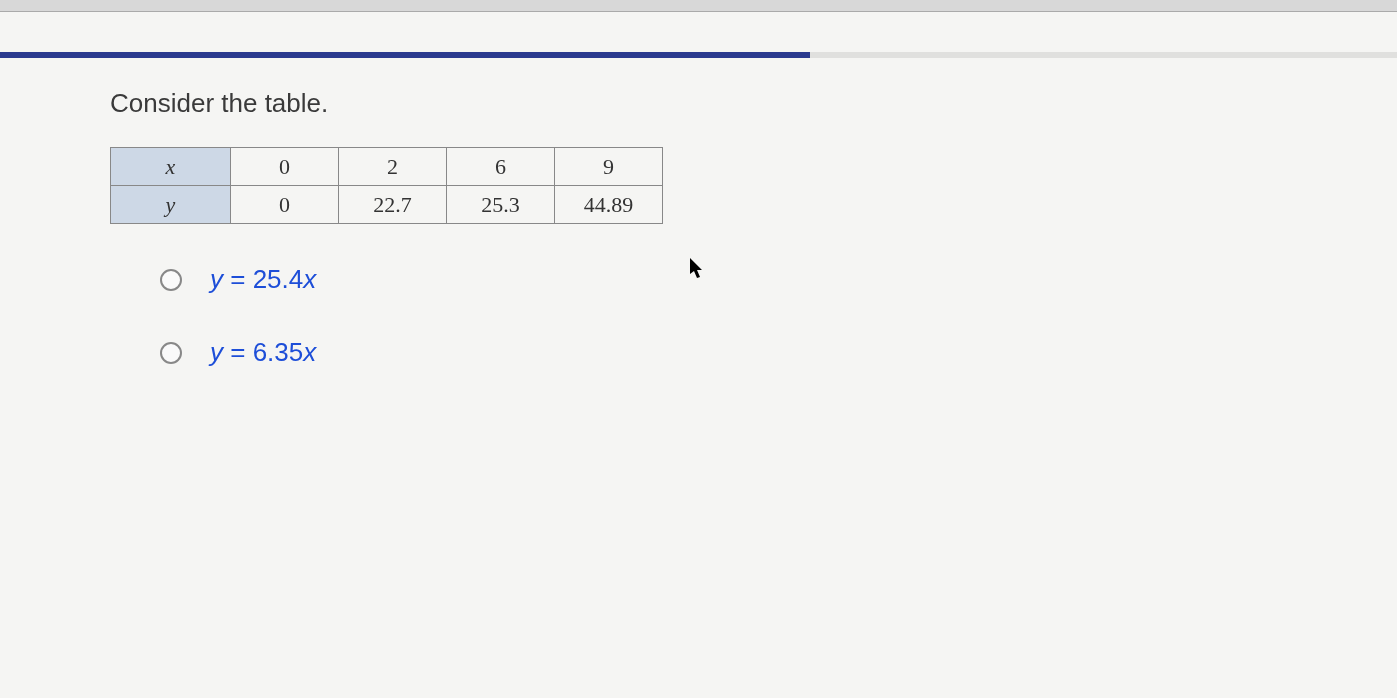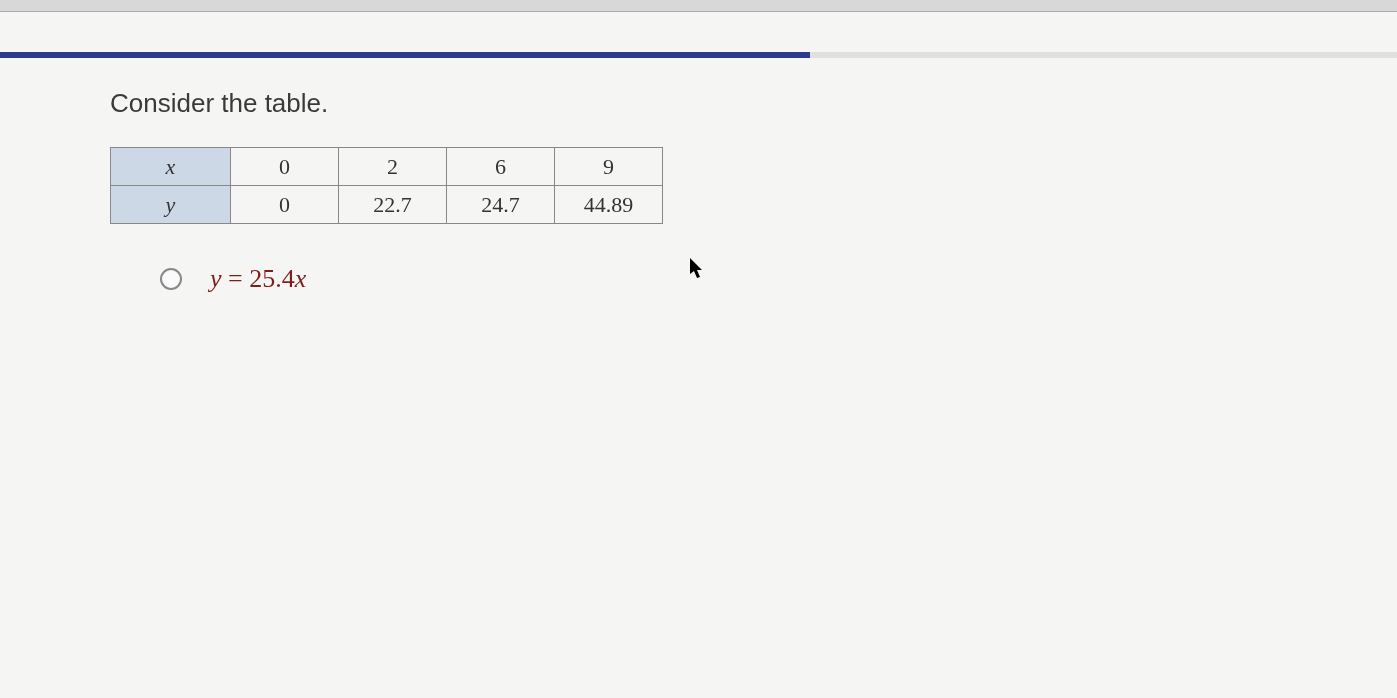--- a/index.html
+++ b/index.html
@@ -78,23 +78,23 @@
     .radio {
       width: 22px;
       height: 22px;
       border: 2px solid #888;
       border-radius: 50%;
       margin-right: 28px;
       flex-shrink: 0;
       background: #fafafa;
     }
     .option-label {
-      font-family: Liberation Serif, serif;
+      font-family: Liberation Sans, sans-serif;
       font-size: 26px;
-      color: #7f1d1d;
+      color: #1d4ed8;
     }
     .option-label .y {
       font-style: italic;
     }
     .option-label .x {
       font-style: italic;
     }
     .cursor-arrow {
       position: absolute;
       left: 690px;
@@ -123,35 +123,39 @@
       <td class="header-cell">x</td>
       <td>0</td>
       <td>2</td>
       <td>6</td>
       <td>9</td>
     </tr>
     <tr>
       <td class="header-cell">y</td>
       <td>0</td>
       <td>22.7</td>
-      <td>24.7</td>
+      <td>25.3</td>
       <td>44.89</td>
     </tr>
   </tbody>
     </table>
 
 
   <div class="options">
 
     <div class="option-row">
       <div class="radio"></div>
       <div class="option-label"><span class="y">y</span> = <span>25.4</span><span class="x">x</span></div>
     </div>
 
 
+    <div class="option-row">
+      <div class="radio"></div>
+      <div class="option-label"><span class="y">y</span> = <span>6.35</span><span class="x">x</span></div>
+    </div>
 
 
   </div>
 
 </div>
 
 <div class="cursor-arrow">
   <svg width="16" height="22" viewBox="0 0 16 22">
     <path d="M0 0 L0 16 L4 13 L7 20 L10 19 L7 12 L12 12 Z" fill="#000"></path>
   </svg>

